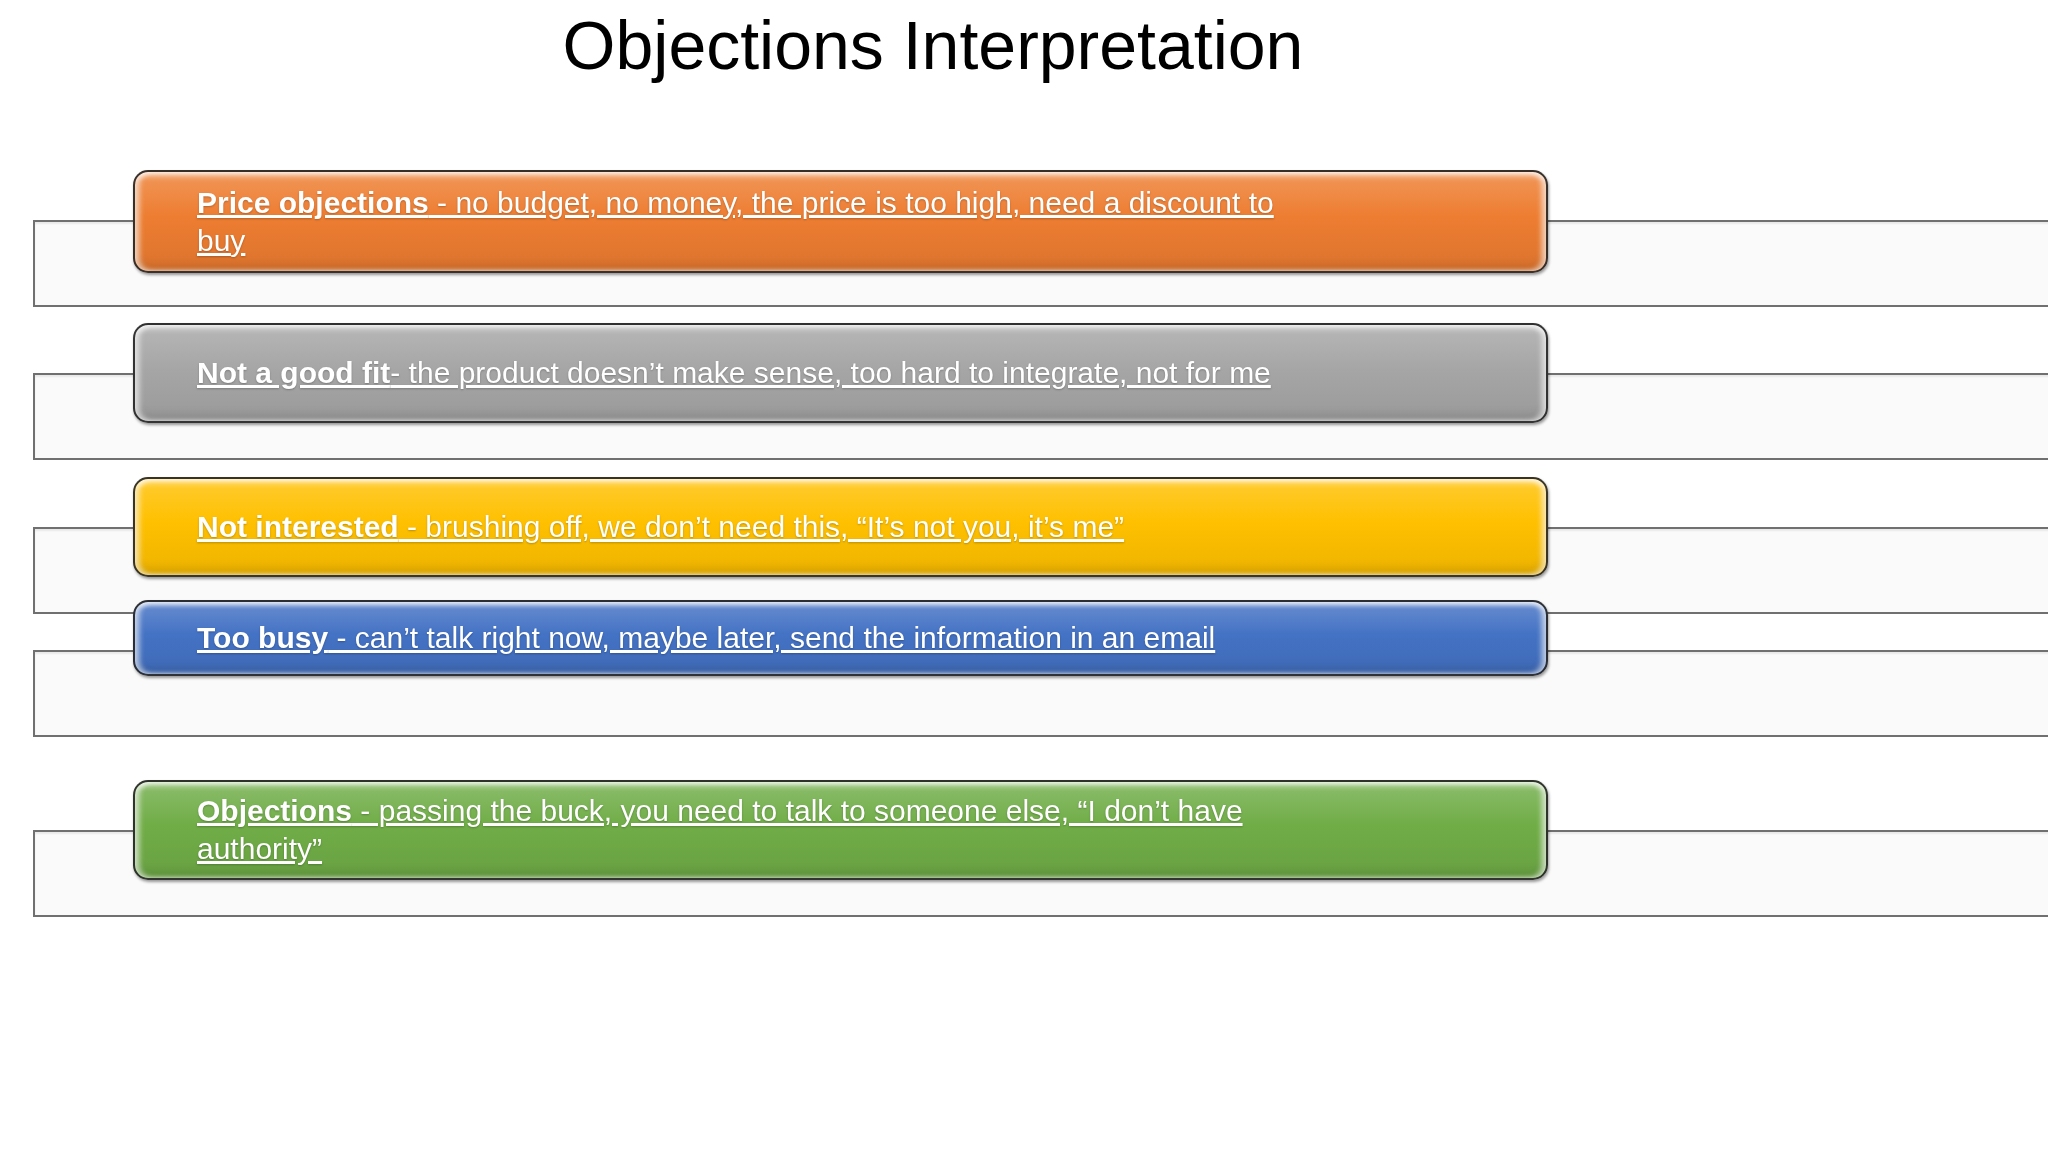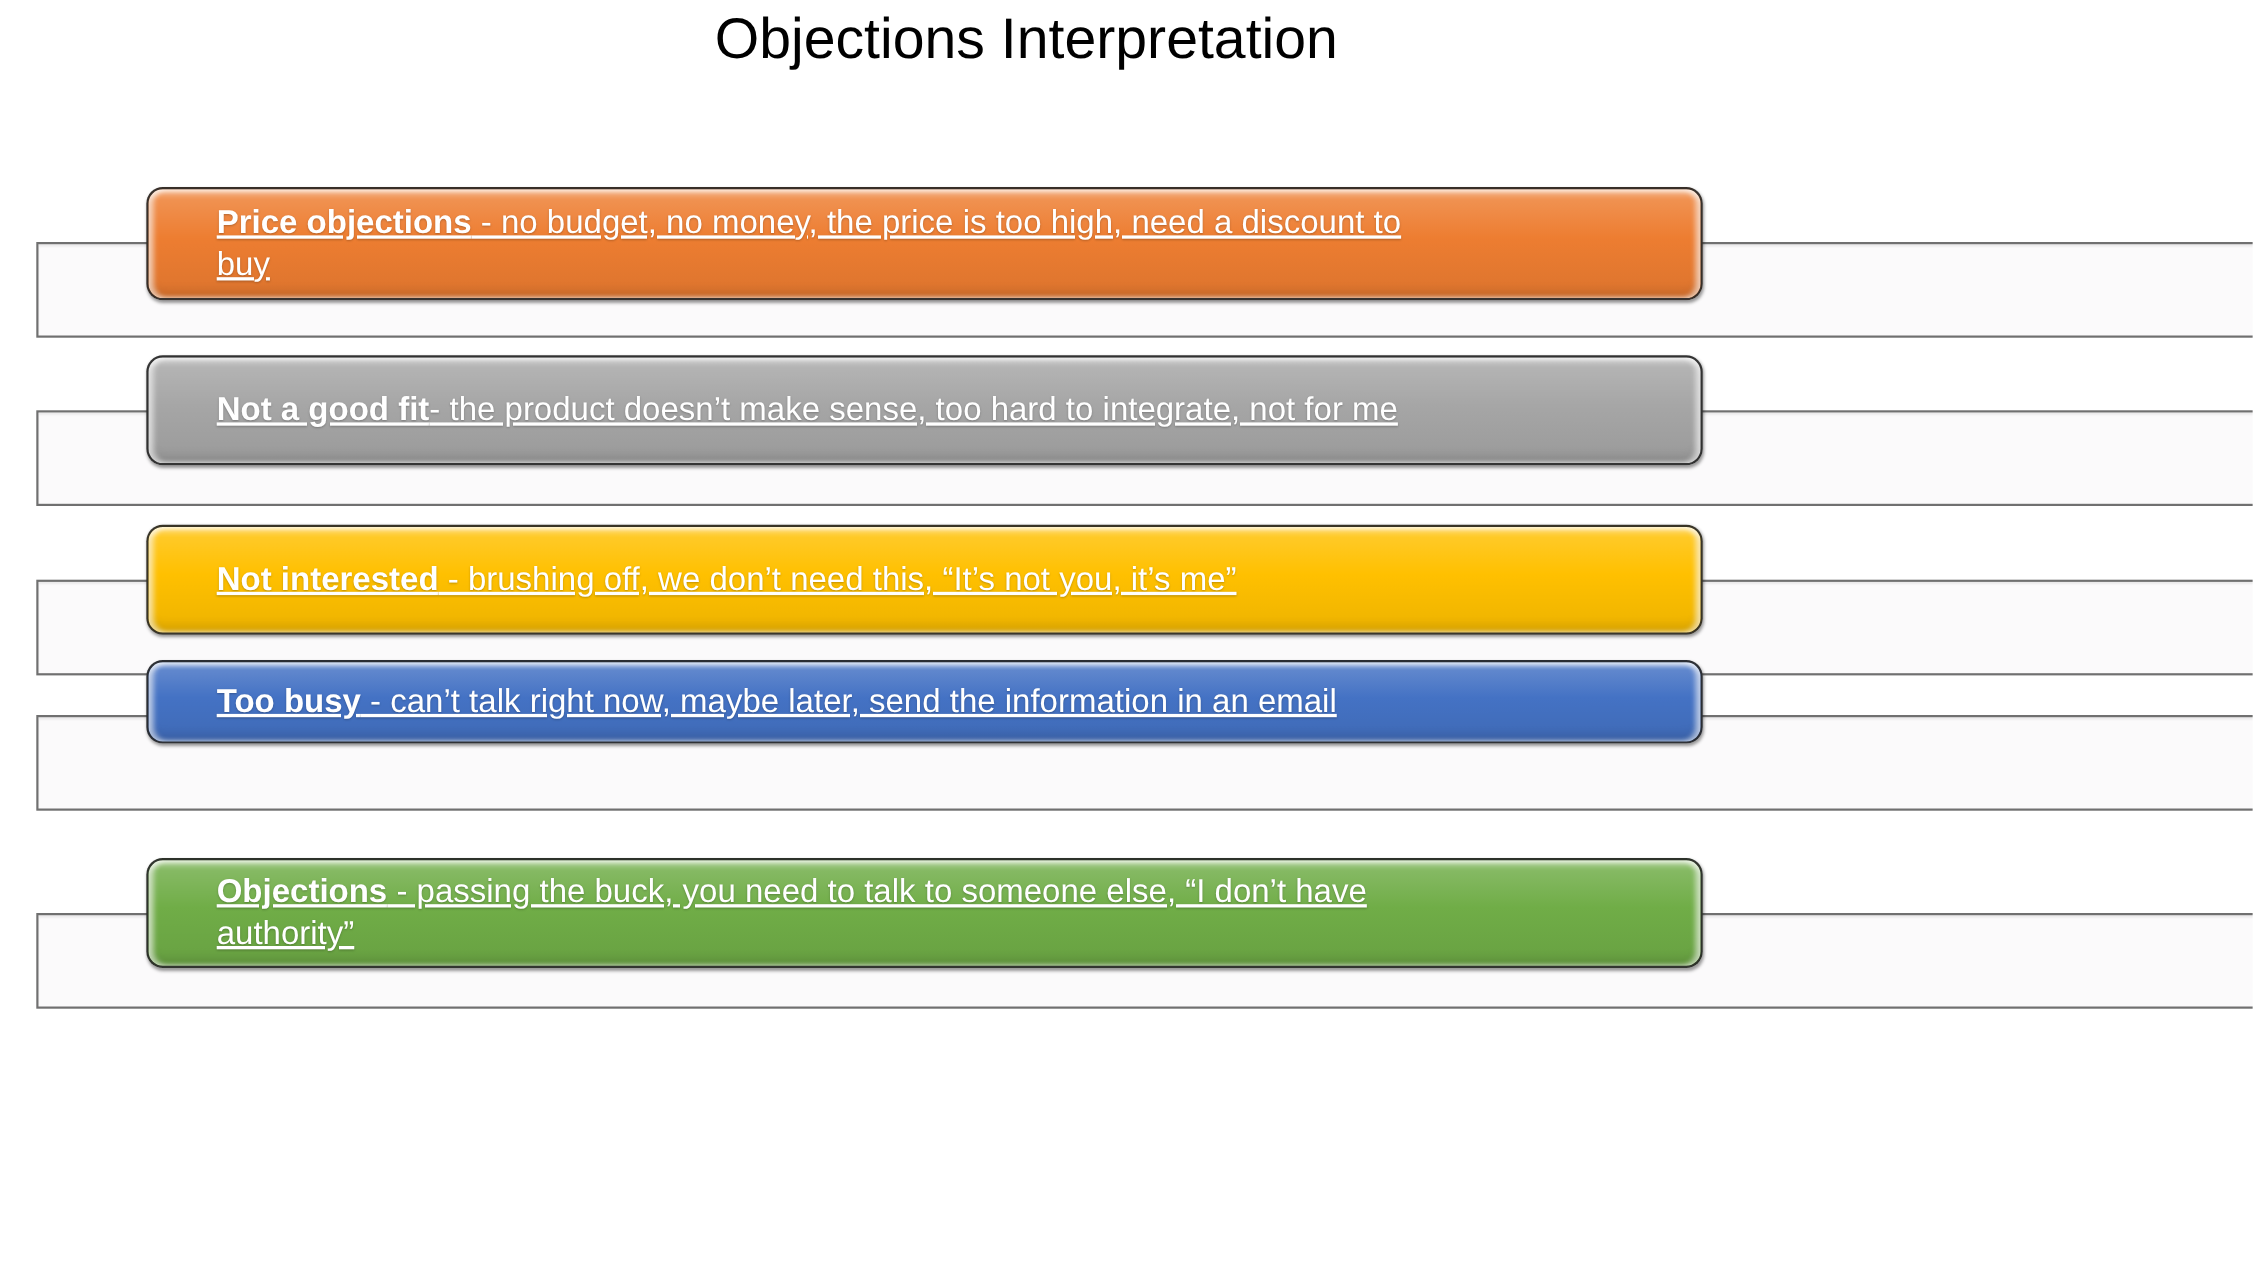--- a/index.html
+++ b/index.html
@@ -7,21 +7,21 @@
     position:relative;
     width:2048px;height:1152px;
     background:#ffffff;
     overflow:hidden;
     font-family:"Liberation Sans", sans-serif;
   }
   #slide-title{
     position:absolute;
     top:6px;left:0;width:1866px;
     text-align:center;
-    font-size:52px;
+    font-size:68px;
     font-weight:400;
     color:#000000;
     letter-spacing:0px;
   }
   #rows{position:absolute;inset:0;}
   .row{position:absolute;left:0;width:2048px;}
   .row:nth-child(1){top:170px;height:103px;}
   .row:nth-child(2){top:323px;height:100px;}
   .row:nth-child(3){top:477px;height:100px;padding-left:41px;}
   .row:nth-child(4){top:600px;height:76px;}

